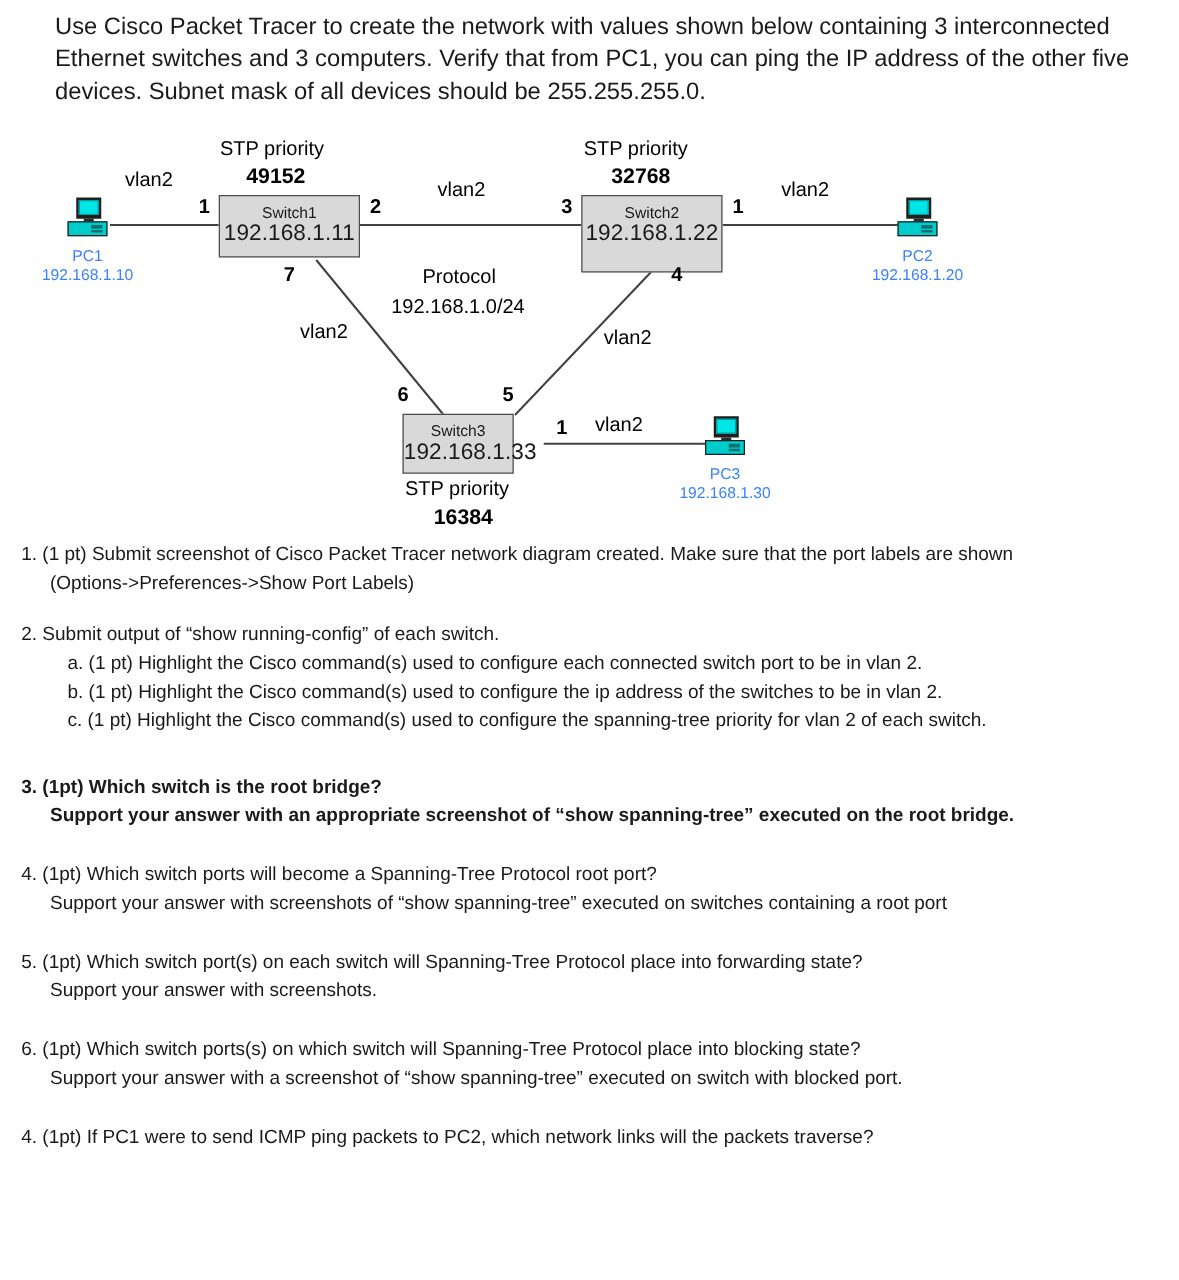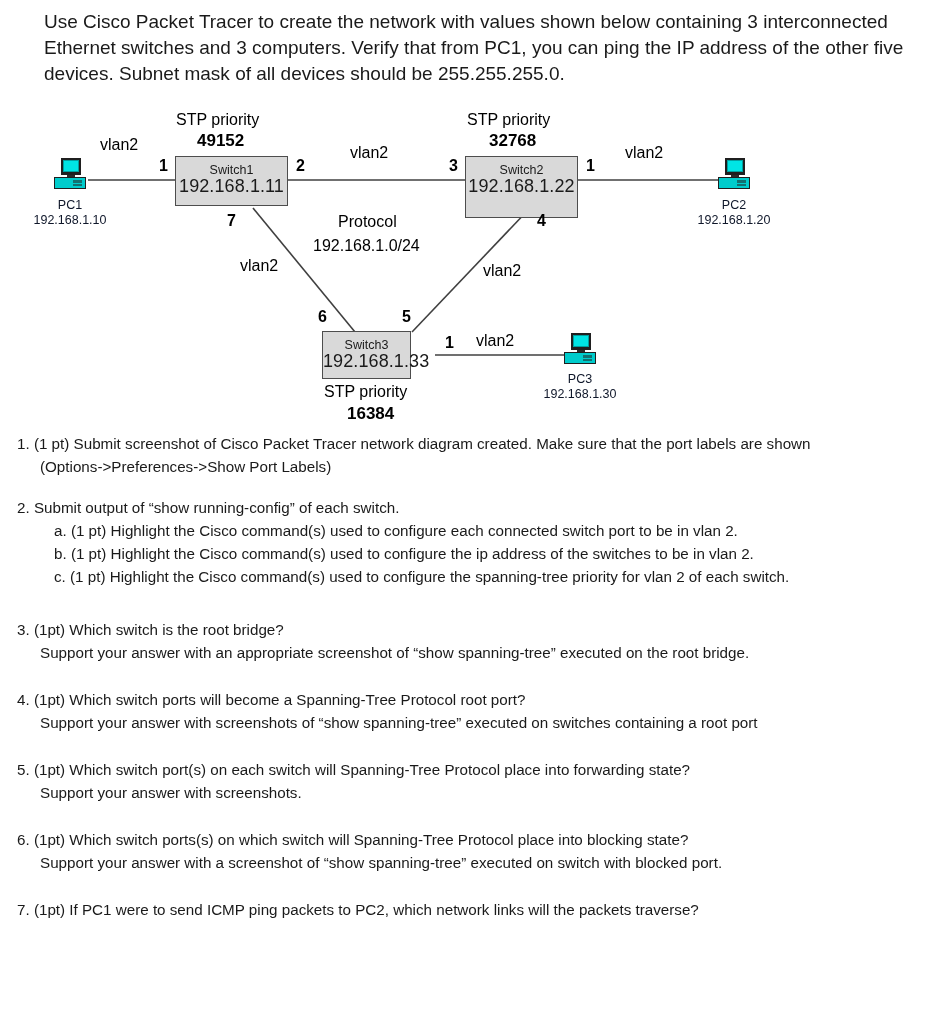--- a/index.html
+++ b/index.html
@@ -55,21 +55,21 @@
   .dlabel {
     position: absolute;
     font-size: 16px;
     color: #000;
     white-space: nowrap;
   }
   .dlabel.bold { font-weight: bold; font-size: 17px; }
   .dlabel.port { font-weight: bold; font-size: 16px; }
   .dlabel.small {
     font-size: 12.5px;
-    color: #0f172a;
+    color: #3b82f6;
     text-align: center;
     line-height: 15px;
   }
 
   
   .pc-icon {
     position: absolute;
     width: 36px;
     height: 32px;
   }
@@ -240,40 +240,40 @@
     <span class="q-line indent1">(Options-&gt;Preferences-&gt;Show Port Labels)</span>
   </div>
 
   <div class="q-block" style="margin-top:18px;">
     <span class="q-line">2. Submit output of “show running-config” of each switch.</span>
     <span class="q-line indent2">a. (1 pt)  Highlight the Cisco command(s) used to configure each connected switch port to be in vlan 2.</span>
     <span class="q-line indent2">b. (1 pt) Highlight the Cisco command(s) used to configure the ip address of the switches to be in vlan 2.</span>
     <span class="q-line indent2">c. (1 pt) Highlight the Cisco command(s) used to configure the spanning-tree priority for vlan 2 of each switch.</span>
   </div>
 
-  <div class="q-block" style="margin-top:30px;">
+  <div class="q-block" style="margin-top:30px;font-weight:bold;">
     <span class="q-line">3. (1pt) Which switch is the root bridge?</span>
     <span class="q-line indent1">Support your answer with an appropriate screenshot of “show spanning-tree” executed on the root bridge.</span>
   </div>
 
   <div class="q-block" style="margin-top:24px;">
     <span class="q-line">4. (1pt) Which switch ports will become a Spanning-Tree Protocol root port?</span>
     <span class="q-line indent1">Support your answer with screenshots of “show spanning-tree” executed on switches containing a root port</span>
   </div>
 
   <div class="q-block" style="margin-top:24px;">
     <span class="q-line">5.  (1pt) Which switch port(s) on each switch will Spanning-Tree Protocol place into forwarding state?</span>
     <span class="q-line indent1">Support your answer with screenshots.</span>
   </div>
 
   <div class="q-block" style="margin-top:24px;">
     <span class="q-line">6. (1pt) Which switch ports(s) on which switch will Spanning-Tree Protocol place into blocking state?</span>
     <span class="q-line indent1">Support your answer with a screenshot of “show spanning-tree” executed on switch with blocked port.</span>
   </div>
 
   <div class="q-block" style="margin-top:24px;">
-    <span class="q-line">7. (1pt) If PC1 were to send ICMP ping packets to PC2, which network links will the packets traverse?</span>
+    <span class="q-line">4. (1pt) If PC1 were to send ICMP ping packets to PC2, which network links will the packets traverse?</span>
   </div>
 
   <div class="q-block" style="margin-top:24px;">
   </div>
 
 </div>
 
 </body></html>

